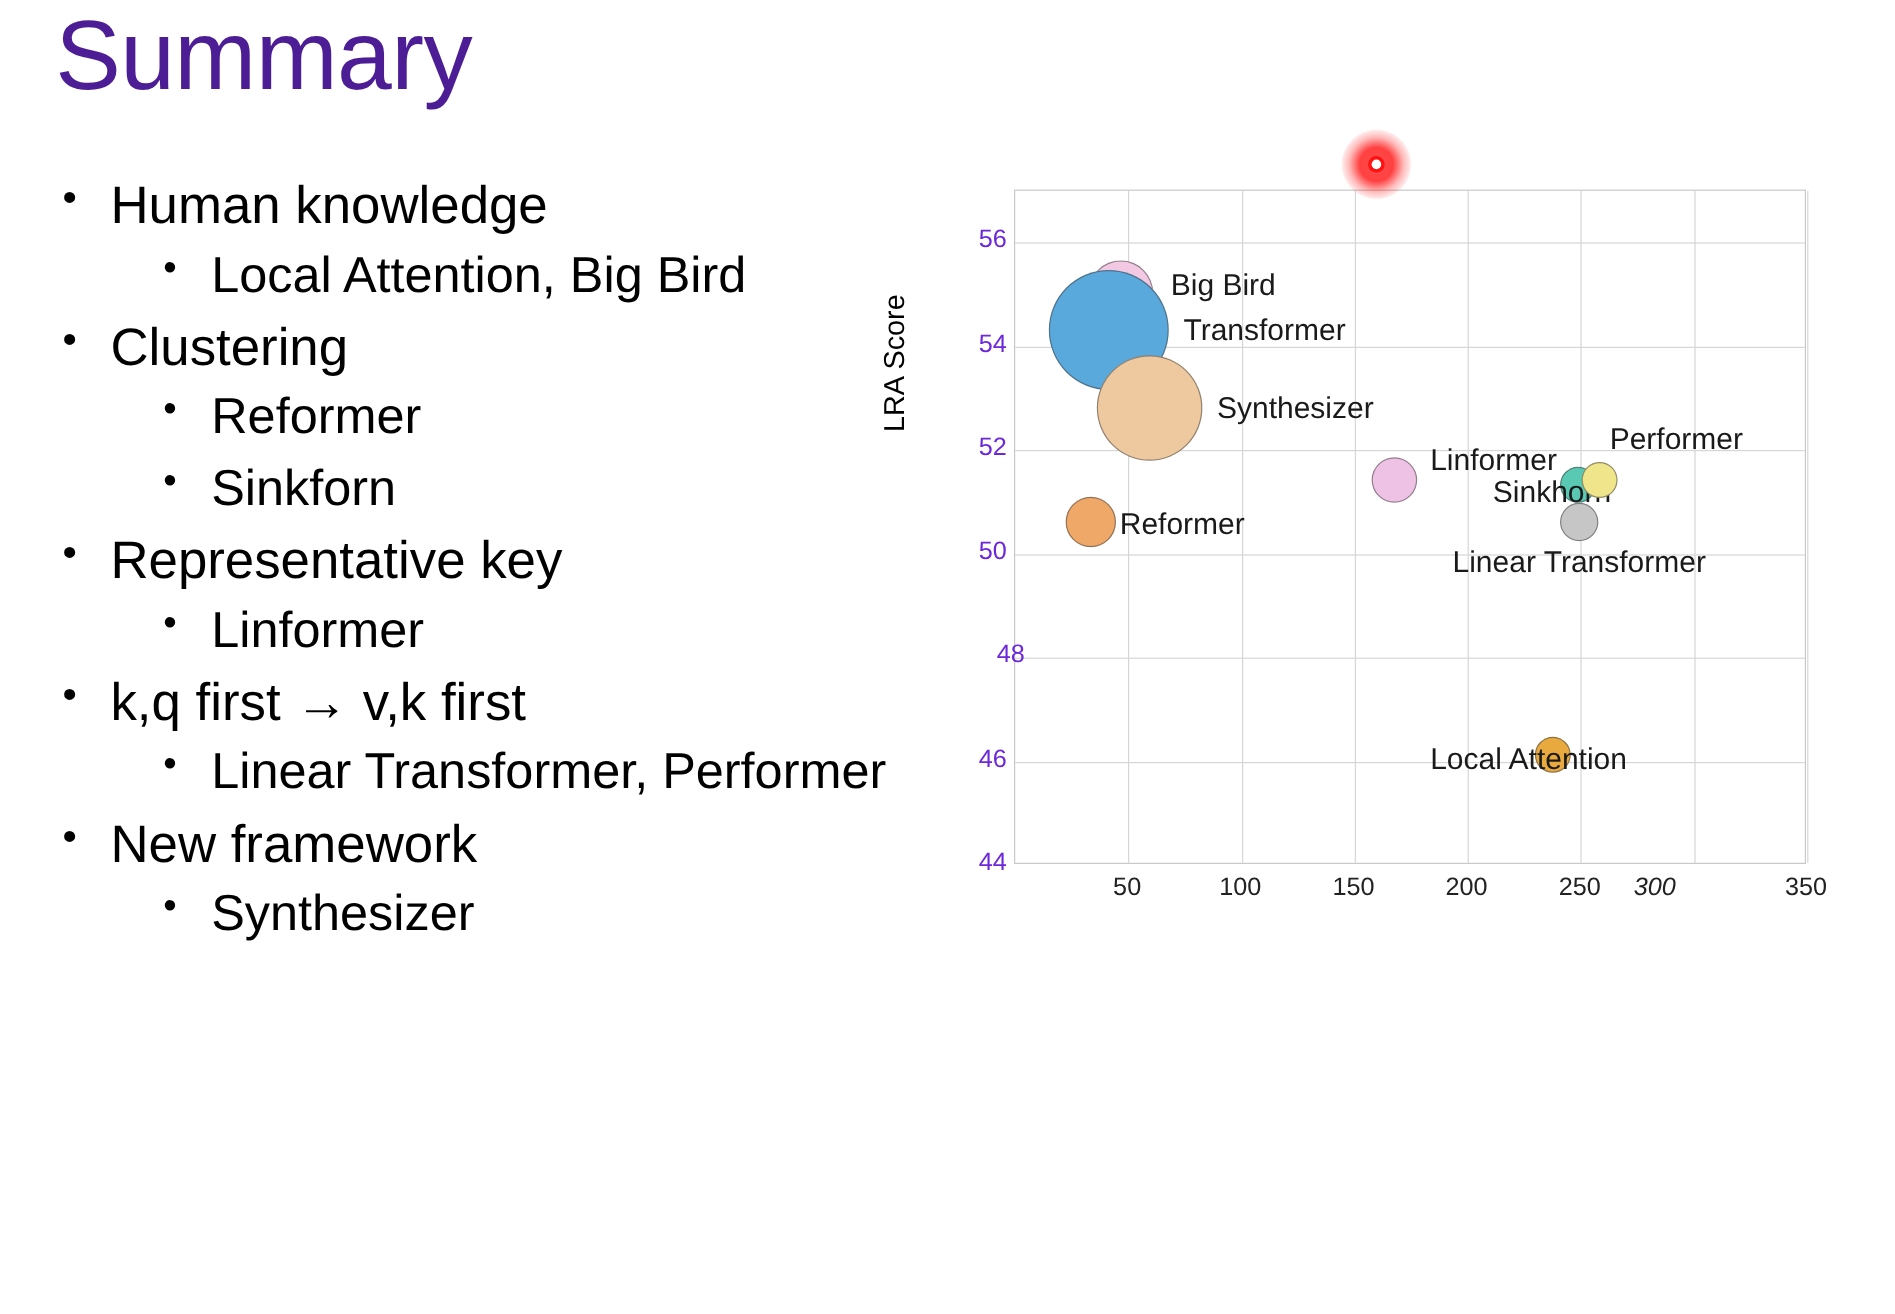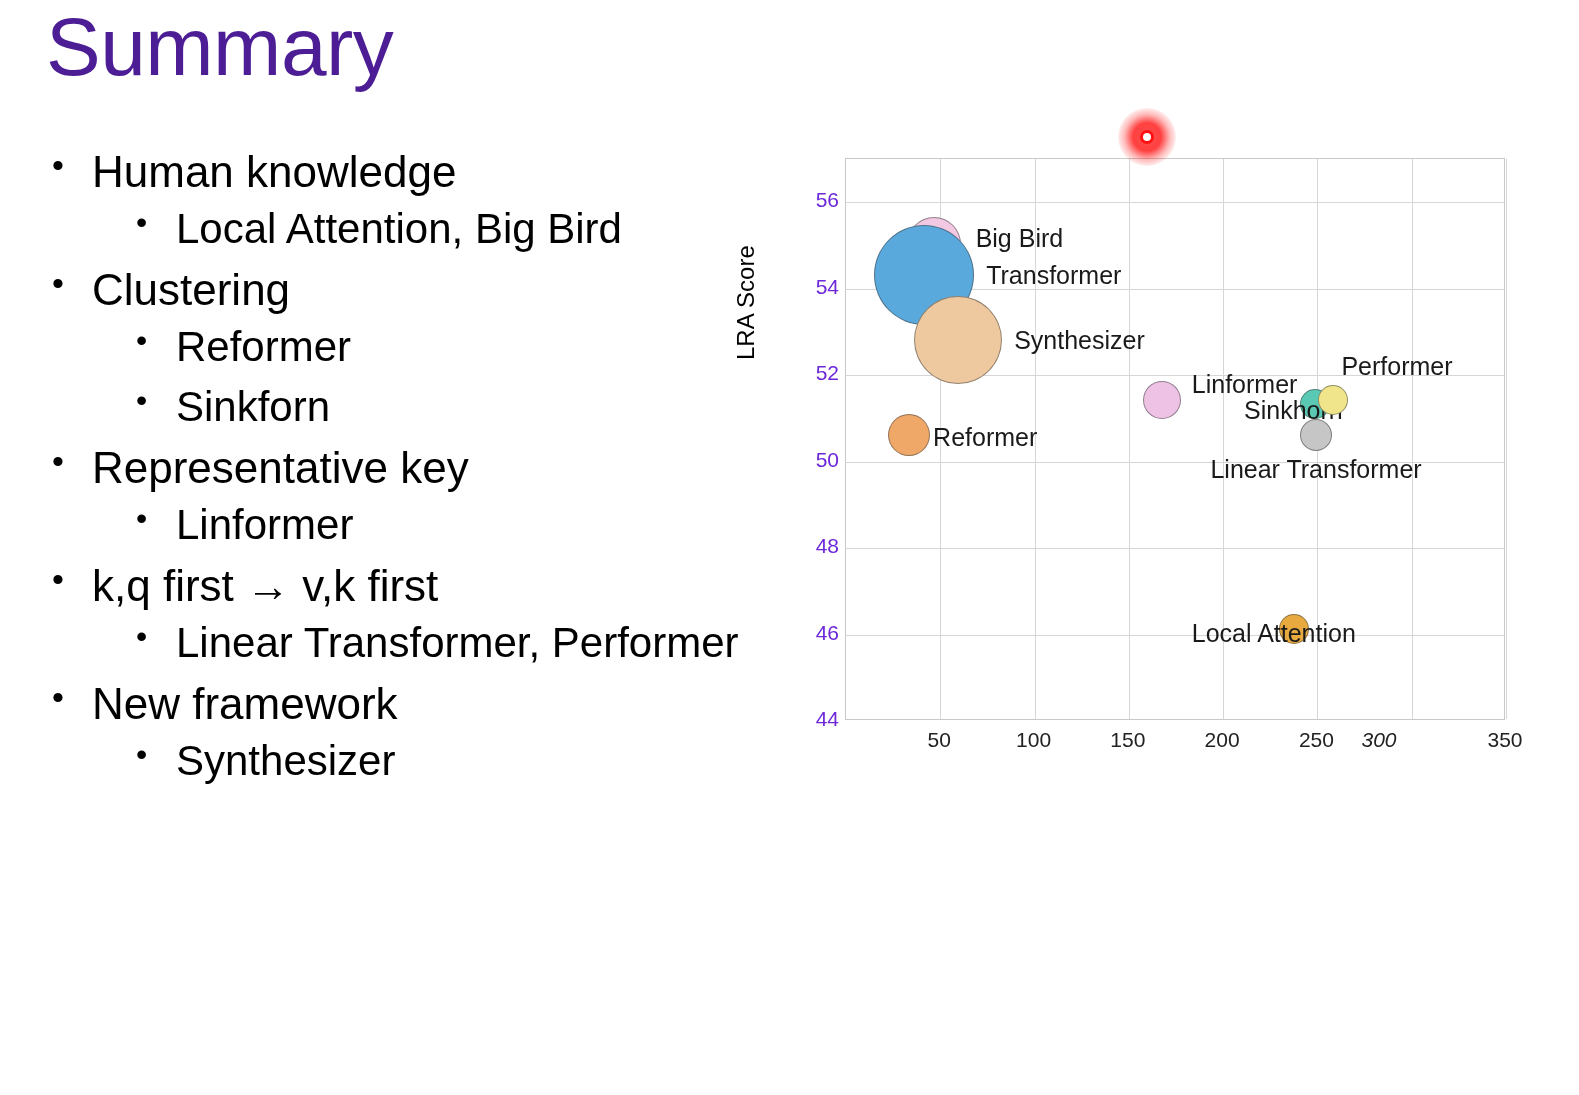--- a/index.html
+++ b/index.html
@@ -207,21 +207,21 @@
   <div id="tick-layer">
       <div class="xtick" style="left: 179.286px; top: 618px;">50</div>
       <div class="xtick" style="left: 273.571px; top: 618px;">100</div>
       <div class="xtick" style="left: 367.857px; top: 618px;">150</div>
       <div class="xtick" style="left: 462.143px; top: 618px;">200</div>
       <div class="xtick" style="left: 556.429px; top: 618px;">250</div>
       <div class="xtick" style="left: 619px; top: 618px; font-style: italic;">300</div>
       <div class="xtick" style="left: 745px; top: 618px;">350</div>
       <div class="ytick" style="left: 33px; top: 597px;">44</div>
       <div class="ytick" style="left: 33px; top: 510.538px;">46</div>
-      <div class="ytick" style="left: 33px; top: 424.077px;">48</div>
+      <div class="ytick" style="left: 48px; top: 424.077px;">48</div>
       <div class="ytick" style="left: 33px; top: 337.615px;">50</div>
       <div class="ytick" style="left: 33px; top: 251.154px;">52</div>
       <div class="ytick" style="left: 33px; top: 164.692px;">54</div>
       <div class="ytick" style="left: 33px; top: 78.2308px;">56</div>
     </div>
   <div id="point-layer">
       <div class="bubble" style="width: 54px; height: 54px; left: 146.629px; top: 107.462px; background: rgb(243, 200, 226);"></div>
       <div class="point-label" style="left: 215.629px; top: 100.462px; margin-top: 14px;">Big Bird</div>
       <div class="bubble" style="width: 100px; height: 100px; left: 114.2px; top: 114.723px; background: rgb(90, 169, 221);"></div>
       <div class="point-label" style="left: 226.2px; top: 150.723px;">Transformer</div>

